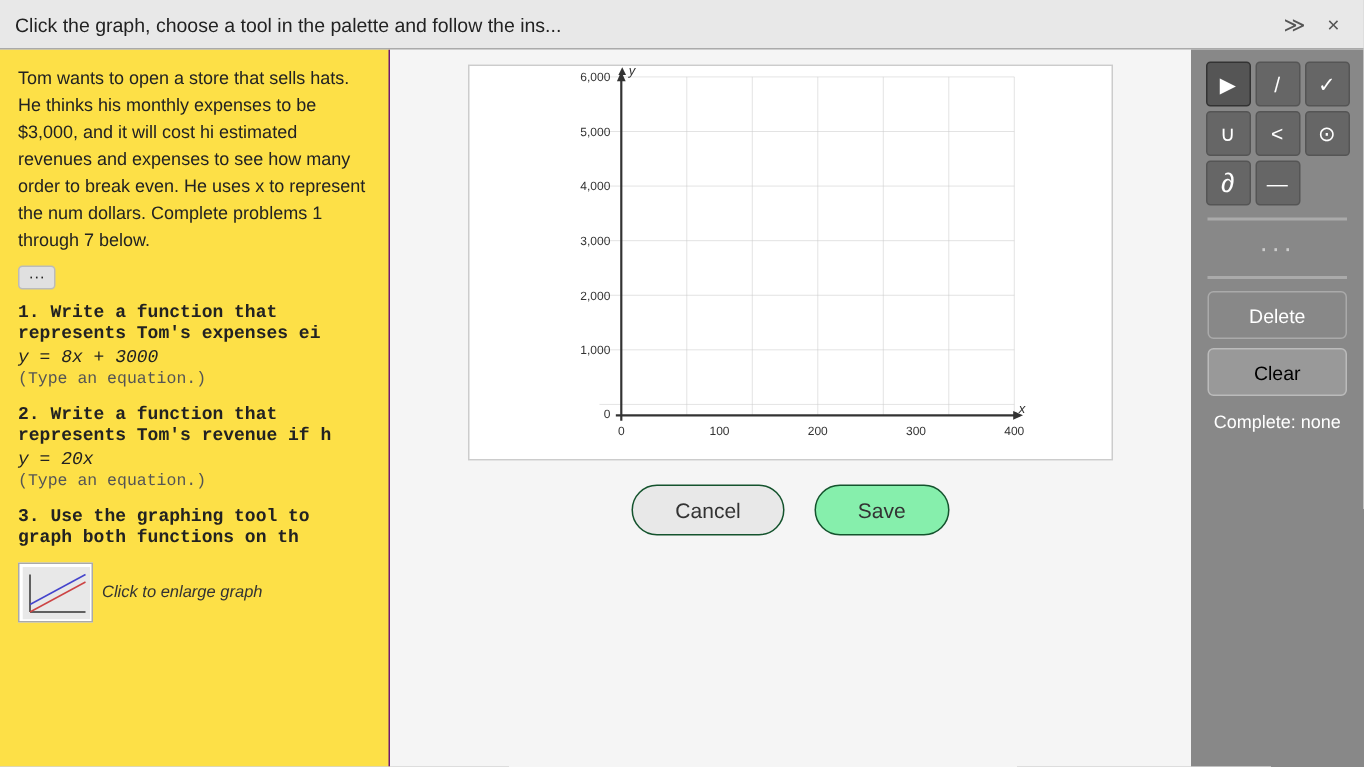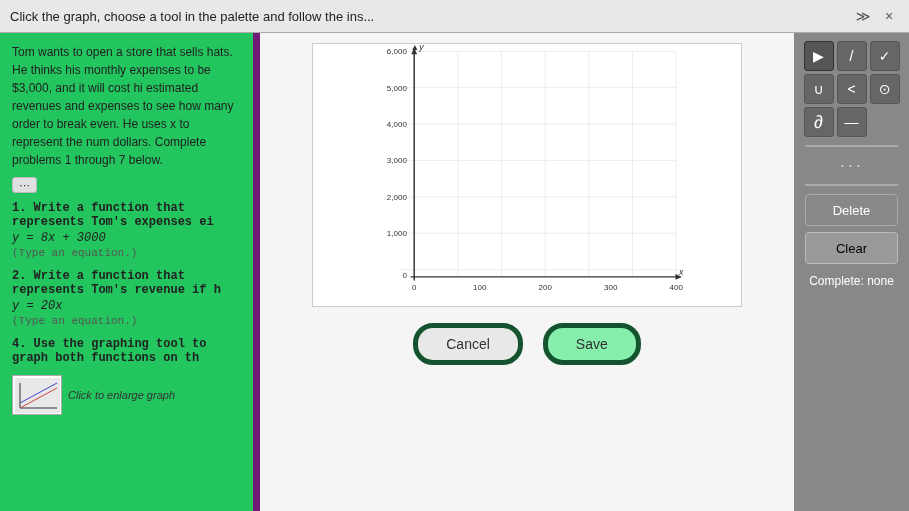--- a/index.html
+++ b/index.html
@@ -51,23 +51,23 @@
       color: #555;
     }
     .modal-body {
       display: flex;
       flex: 1;
       overflow: hidden;
     }
     
     .left-panel {
       width: 260px;
-      background: #22c55e;
+      background: #fde047;
       padding: 10px 12px;
-      border-right: 7px solid #701a75;
+      border-right: 1px solid #701a75;
       font-size: 12px;
       color: #222;
       overflow-y: auto;
     }
     .left-panel p {
       line-height: 1.5;
       margin-bottom: 8px;
     }
     .more-btn {
       display: inline-block;
@@ -141,21 +141,21 @@
       height: 100%;
     }
     .graph-buttons {
       display: flex;
       gap: 20px;
       margin-top: 16px;
     }
     .graph-btn {
       padding: 8px 28px;
       border-radius: 20px;
-      border: 5px solid #14532d;
+      border: 1px solid #14532d;
       background: #e8e8e8;
       font-size: 14px;
       cursor: pointer;
       color: #333;
     }
     .graph-btn.save {
       background: #86efac;
     }
     
     .right-panel {
@@ -260,21 +260,21 @@
         <div class="type-hint">(Type an equation.)</div>
       </div>
 
       <div class="question">
         <div class="question-label">2. Write a function that represents Tom's revenue if h</div>
         <div class="equation">y = 20x</div>
         <div class="type-hint">(Type an equation.)</div>
       </div>
 
       <div class="question">
-        <div class="question-label">4. Use the graphing tool to graph both functions on th</div>
+        <div class="question-label">3. Use the graphing tool to graph both functions on th</div>
       </div>
 
       <div class="thumbnail-area">
         <div class="thumbnail-box">
           <svg width="45" height="35" viewBox="0 0 45 35">
             <rect width="45" height="35" fill="#e8e8e8"></rect>
             <line x1="5" y1="30" x2="5" y2="5" stroke="#333" stroke-width="1"></line>
             <line x1="5" y1="30" x2="42" y2="30" stroke="#333" stroke-width="1"></line>
             <line x1="5" y1="25" x2="42" y2="5" stroke="#4444cc" stroke-width="1"></line>
             <line x1="5" y1="30" x2="42" y2="10" stroke="#cc4444" stroke-width="1"></line>

